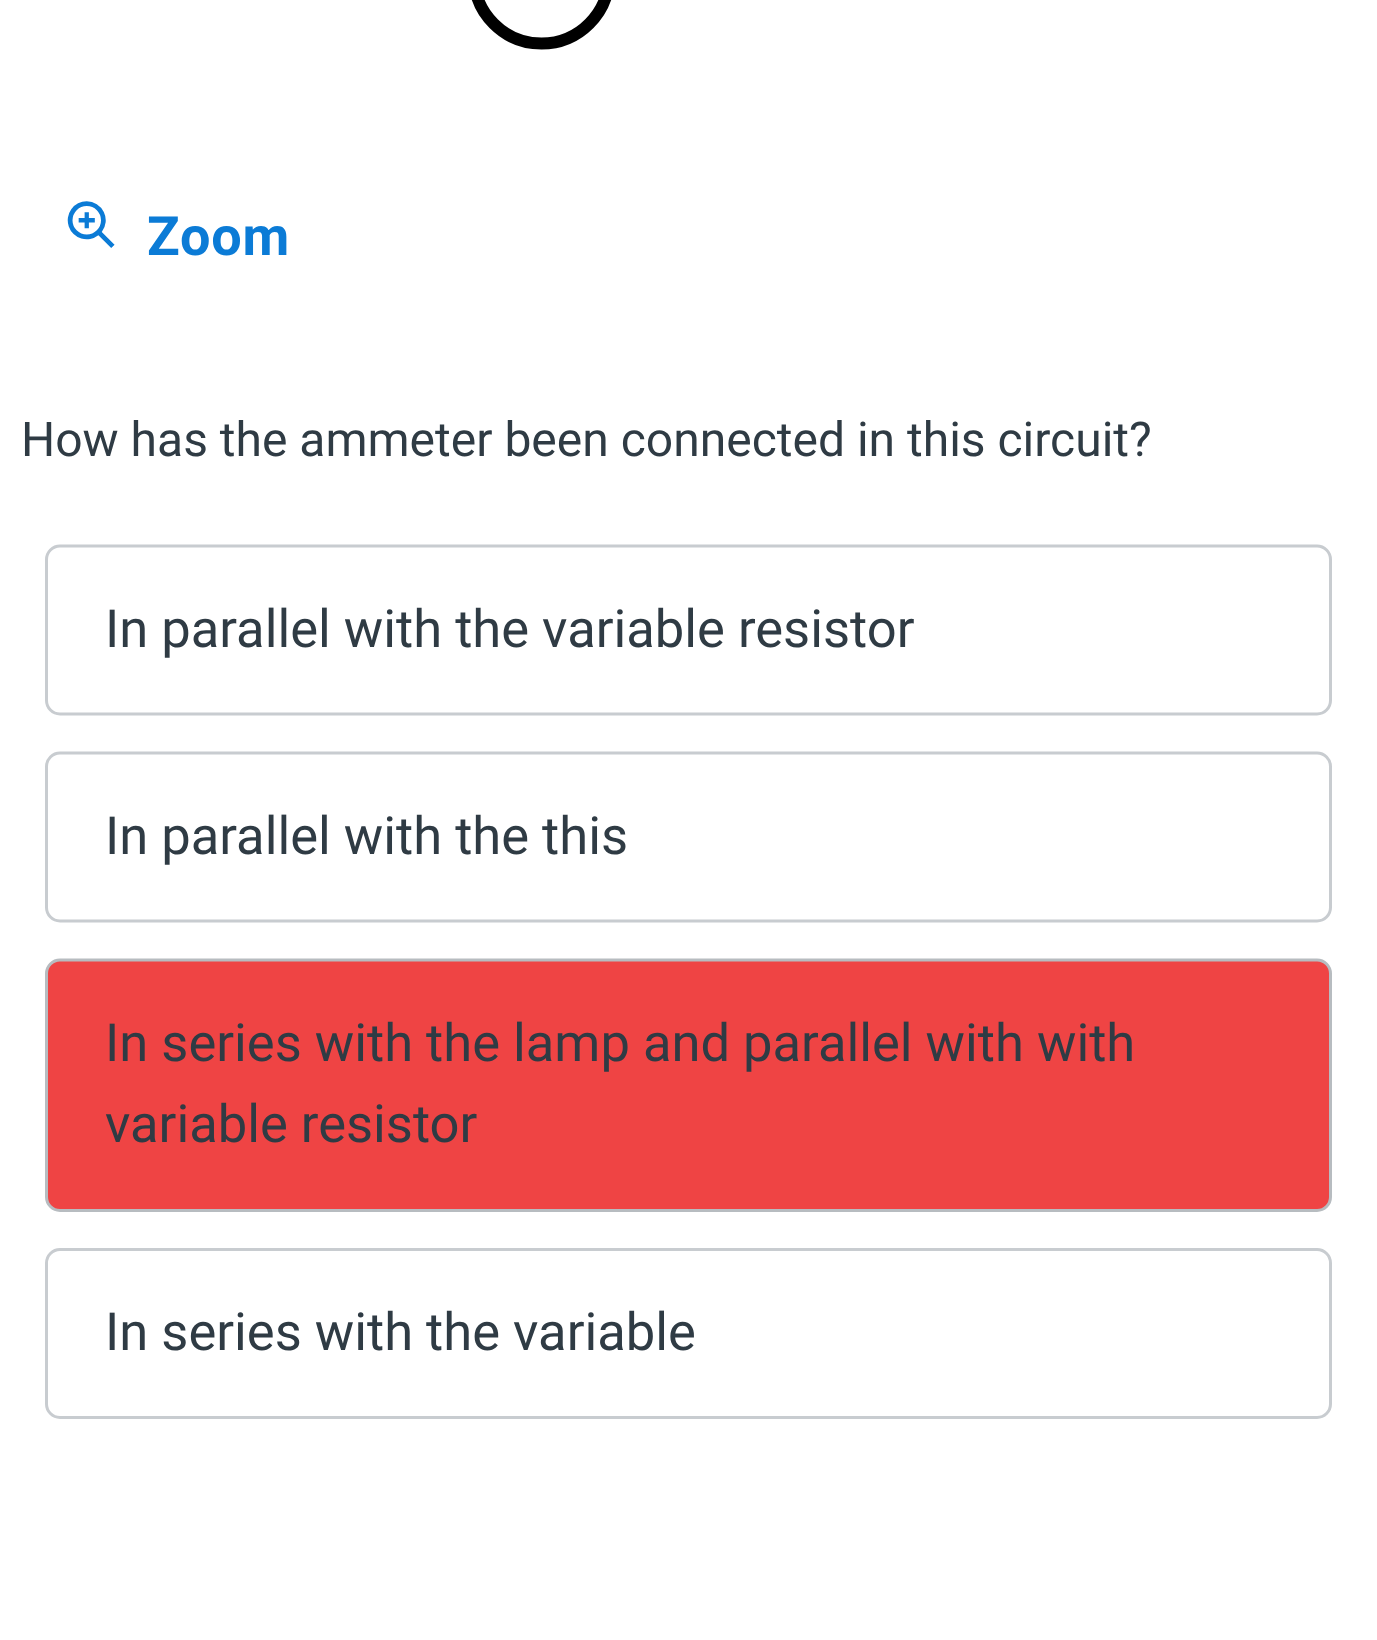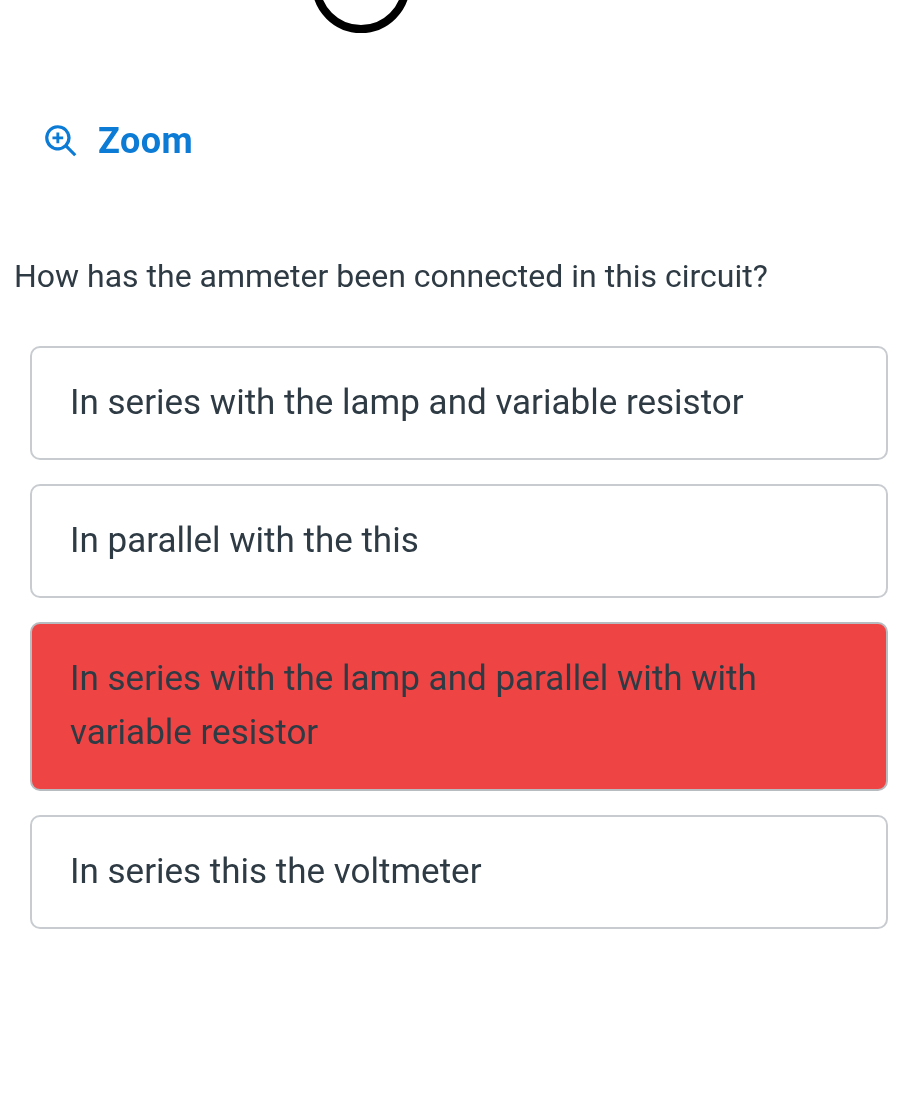--- a/index.html
+++ b/index.html
@@ -37,20 +37,21 @@
     height: 38px;
     position: relative;
     flex-shrink: 0;
   }
   .zoom-icon svg { width: 100%; height: 100%; display: block; }
   .zoom-label {
     font-size: 36px;
     font-weight: 700;
     color: #0b7bd6;
     letter-spacing: 0.5px;
+    margin-top: 17px;
   }
   .question-text {
     font-size: 32px;
     color: #2f3b44;
     line-height: 1.55;
     padding: 90px 14px 0 14px;
     font-weight: 400;
   }
   .options {
     padding: 44px 30px 0 30px;
@@ -85,17 +86,17 @@
     <svg viewBox="0 0 24 24" fill="#0b7bd6">
       <path d="M10 2a8 8 0 0 1 6.32 12.9l5.39 5.39-1.42 1.42-5.39-5.39A8 8 0 1 1 10 2zm0 2a6 6 0 1 0 0 12 6 6 0 0 0 0-12zm-.9 2.6h1.8v2.5h2.5v1.8h-2.5v2.5H9.1v-2.5H6.6V9.1h2.5V6.6z"></path>
     </svg>
   </span>
   <span class="zoom-label">Zoom</span>
 </div>
 
 <div class="question-text">How has the ammeter been connected in this circuit?</div>
 
 <div class="options">
-  <div class="option">In series with the lamp and variable resistor</div>
+  <div class="option">In parallel with the variable resistor</div>
   <div class="option">In parallel with the this</div>
   <div class="option selected">In series with the lamp and parallel with with variable resistor</div>
-  <div class="option">In series this the voltmeter</div>
+  <div class="option">In series with the variable</div>
 </div>
 
 </body></html>

